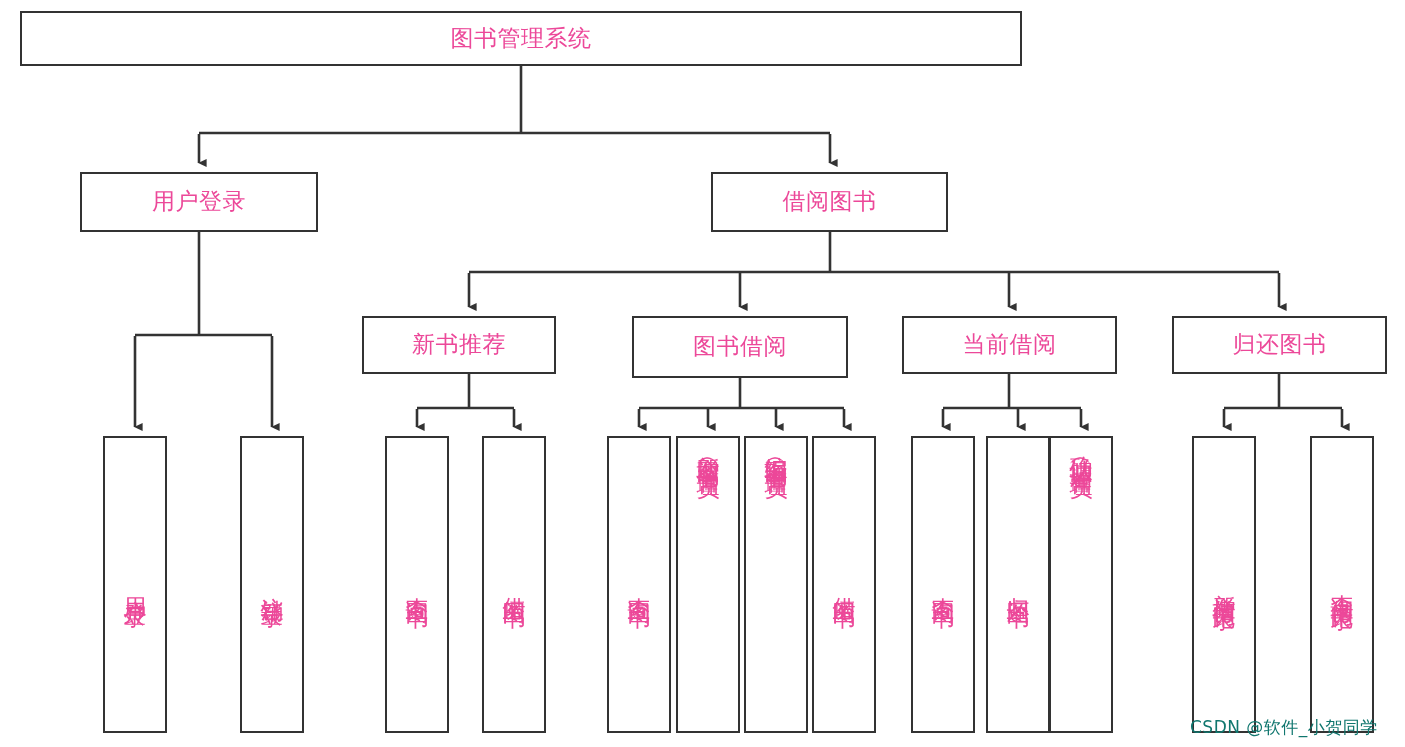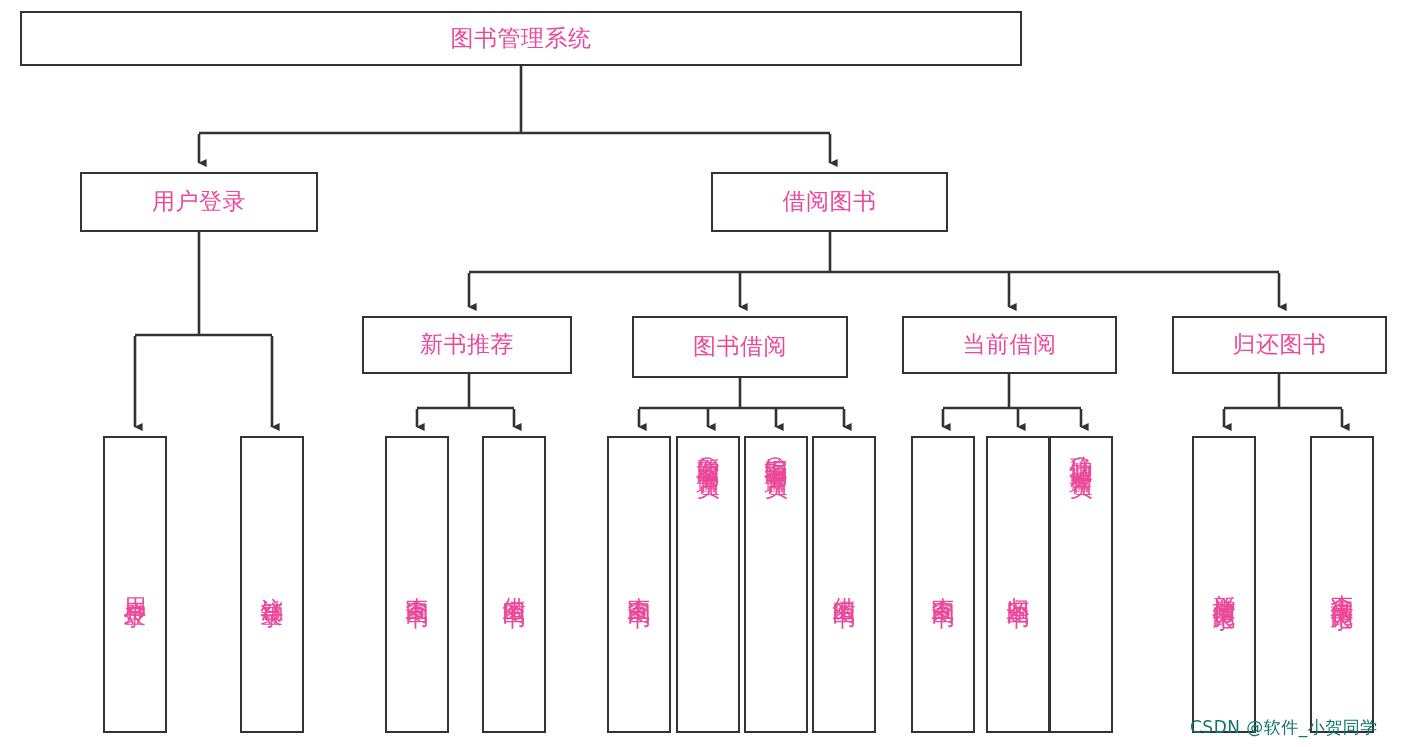--- a/index.html
+++ b/index.html
@@ -133,21 +133,21 @@
     <span class="node-label">图书管理系统</span>
   </div>
 
   <div class="node horiz" style="left:80px; top:172px; width:238px; height:60px;">
     <span class="node-label">用户登录</span>
   </div>
   <div class="node horiz" style="left:711px; top:172px; width:237px; height:60px;">
     <span class="node-label">借阅图书</span>
   </div>
 
-  <div class="node horiz" style="left:362px; top:316px; width:210px; height:58px;">
+  <div class="node horiz" style="left:362px; top:316px; width:194px; height:58px;">
     <span class="node-label">新书推荐</span>
   </div>
   <div class="node horiz" style="left:632px; top:316px; width:216px; height:62px;">
     <span class="node-label">图书借阅</span>
   </div>
   <div class="node horiz" style="left:902px; top:316px; width:215px; height:58px;">
     <span class="node-label">当前借阅</span>
   </div>
   <div class="node horiz" style="left:1172px; top:316px; width:215px; height:58px;">
     <span class="node-label">归还图书</span>

